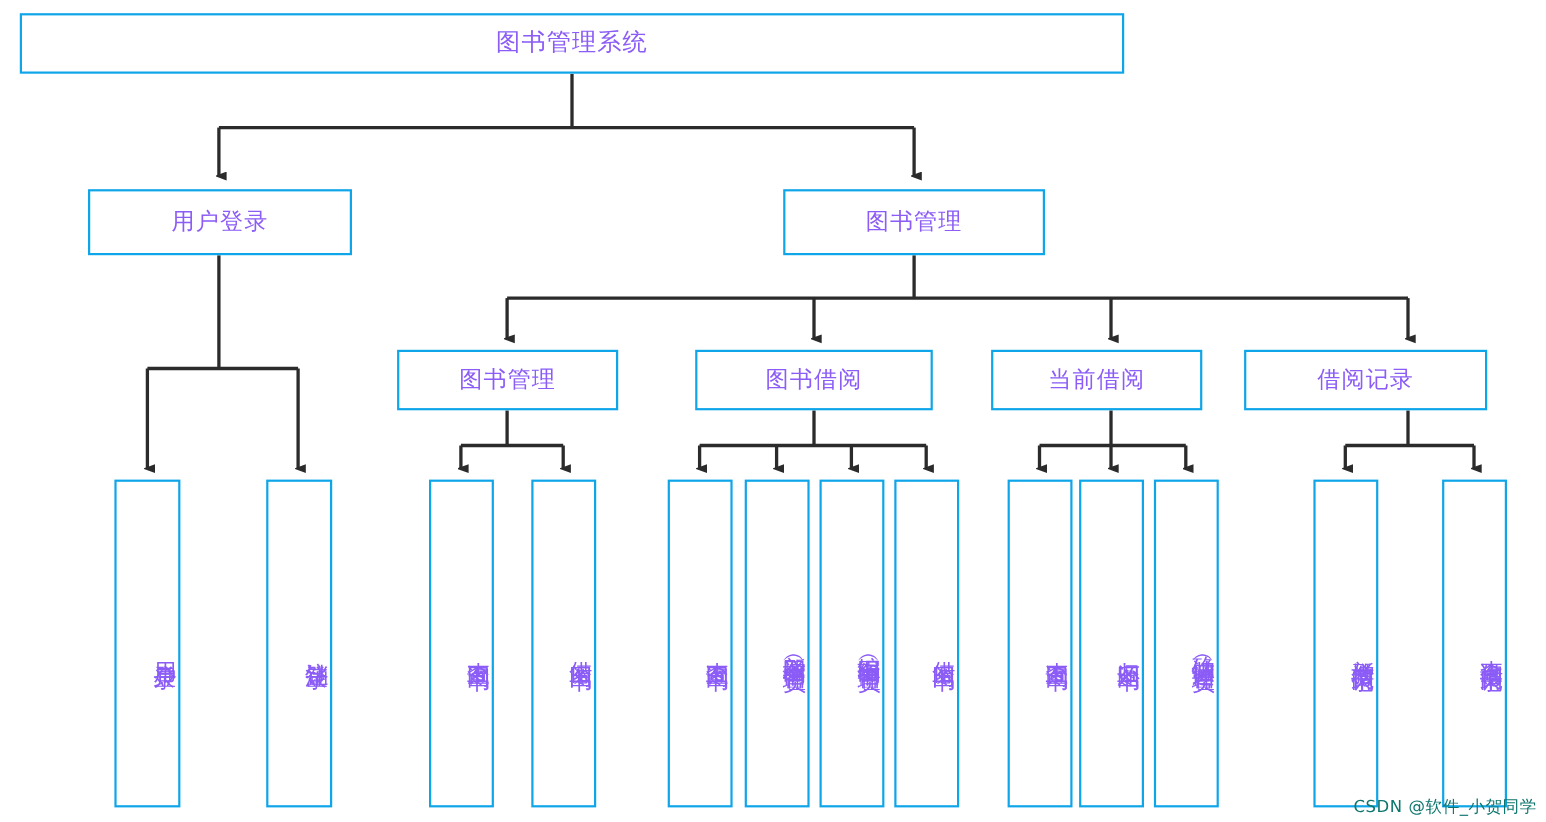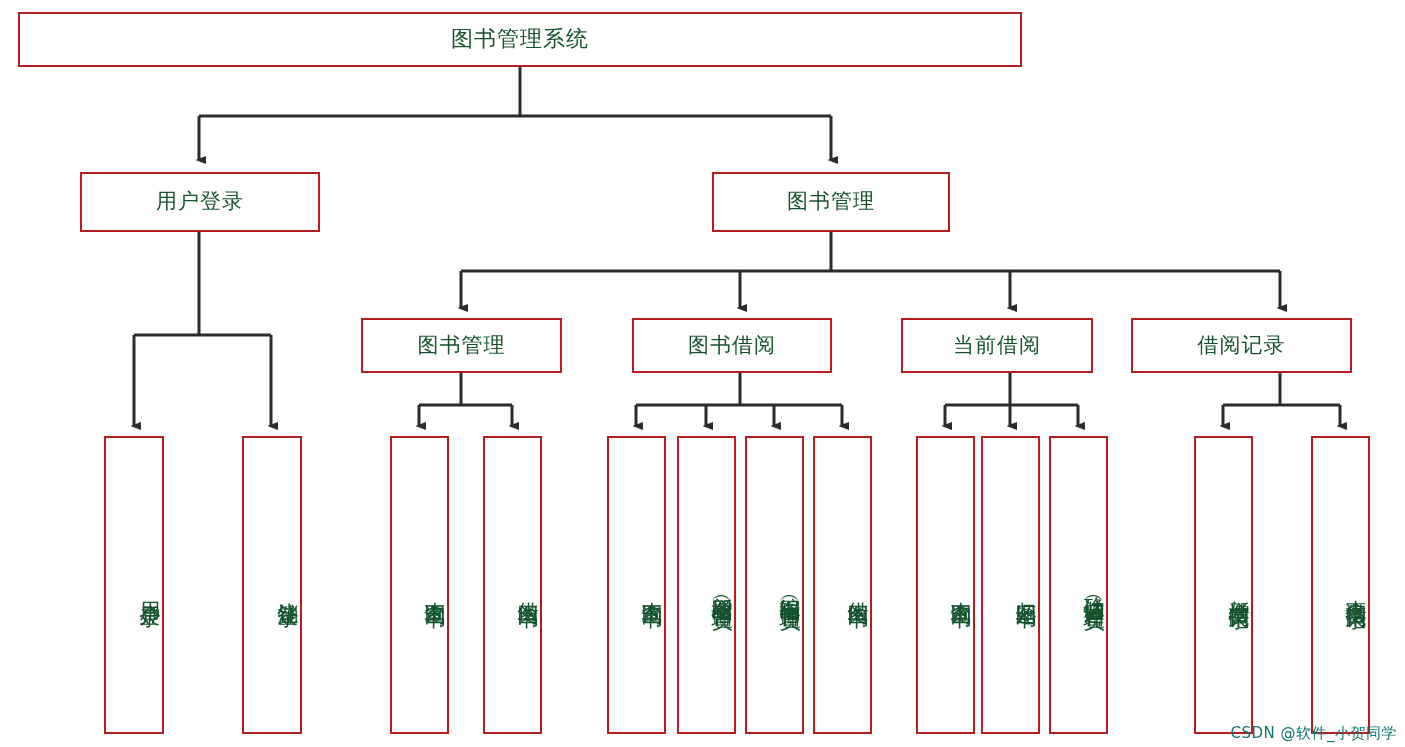--- a/index.html
+++ b/index.html
@@ -22,26 +22,26 @@
     position: absolute;
     left: 0;
     top: 0;
     width: 1405px;
     height: 747px;
     pointer-events: none;
   }
   .node {
     position: absolute;
     box-sizing: border-box;
-    border: 2px solid #b91c1c;
+    border: 2px solid #0ea5e9;
     background: #ffffff;
     display: flex;
     align-items: center;
     justify-content: center;
-    color: #14532d;
+    color: #8b5cf6;
     z-index: 2;
   }
   .node.horiz {
     font-size: 21px;
     letter-spacing: 1px;
     line-height: 1.2;
   }
   .node.root {
     font-size: 22px;
   }
@@ -137,21 +137,21 @@
   <div class="node horiz" style="left:80px; top:172px; width:240px; height:60px;">
     <span class="lbl">用户登录</span>
   </div>
   <div class="node horiz" style="left:712px; top:172px; width:238px; height:60px;">
     <span class="lbl">图书管理</span>
   </div>
 
   <div class="node horiz" style="left:361px; top:318px; width:201px; height:55px;">
     <span class="lbl">图书管理</span>
   </div>
-  <div class="node horiz" style="left:632px; top:318px; width:200px; height:55px;">
+  <div class="node horiz" style="left:632px; top:318px; width:216px; height:55px;">
     <span class="lbl">图书借阅</span>
   </div>
   <div class="node horiz" style="left:901px; top:318px; width:192px; height:55px;">
     <span class="lbl">当前借阅</span>
   </div>
   <div class="node horiz" style="left:1131px; top:318px; width:221px; height:55px;">
     <span class="lbl">借阅记录</span>
   </div>
 
   <div class="node vert" style="left:104px; top:436px; width:60px; height:298px;">

